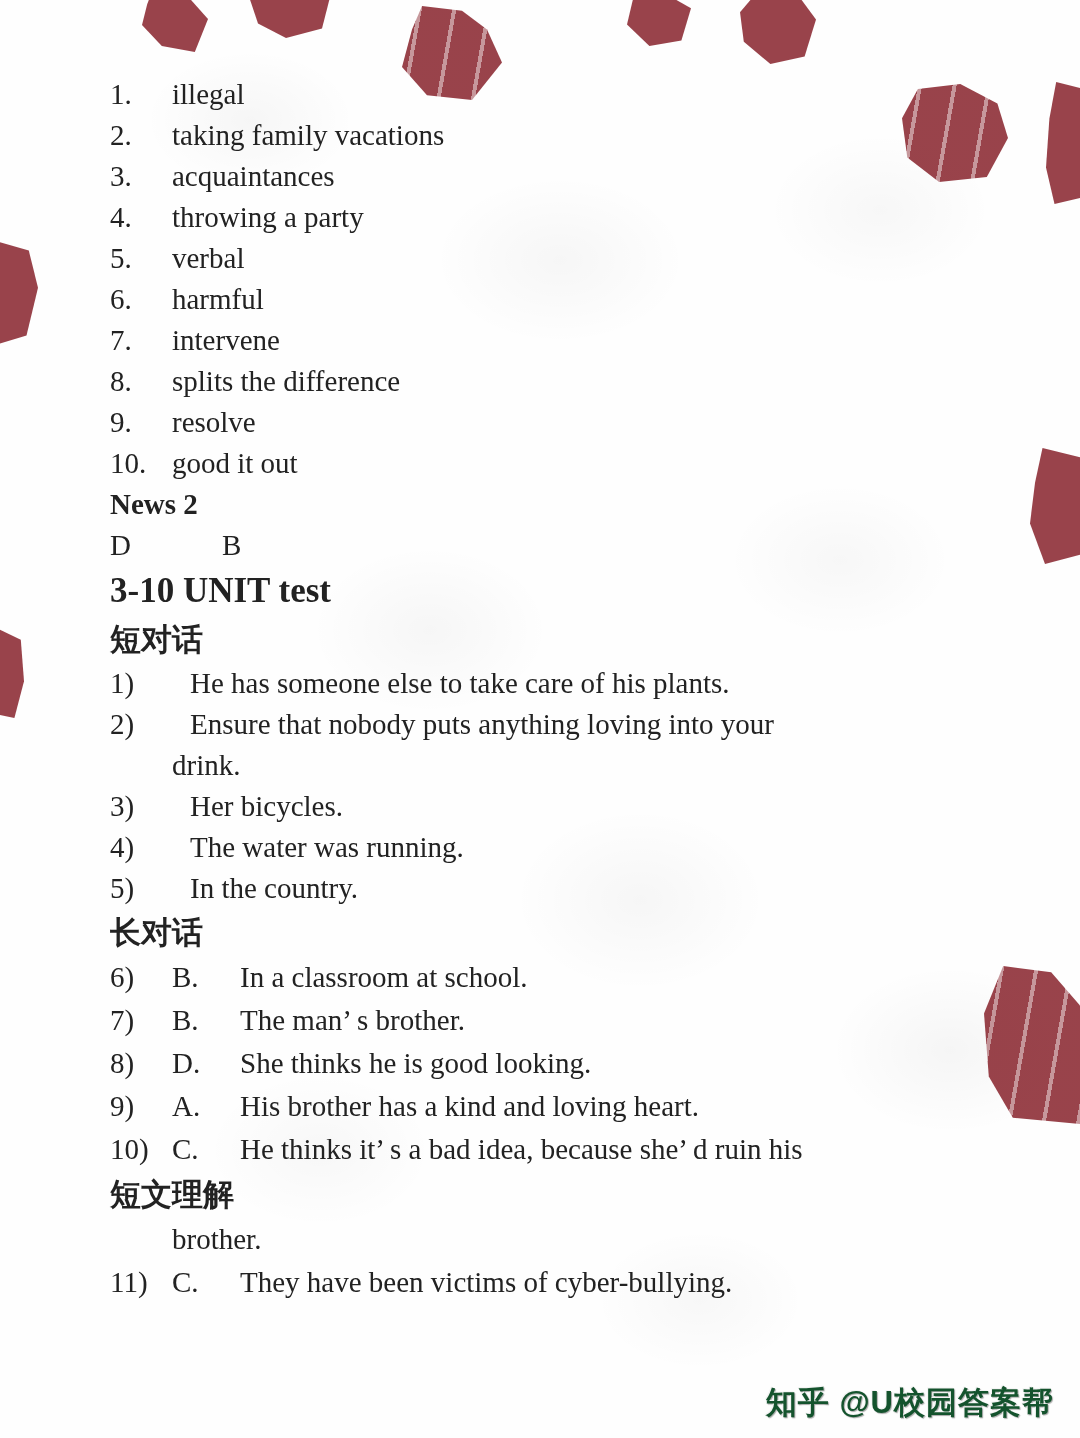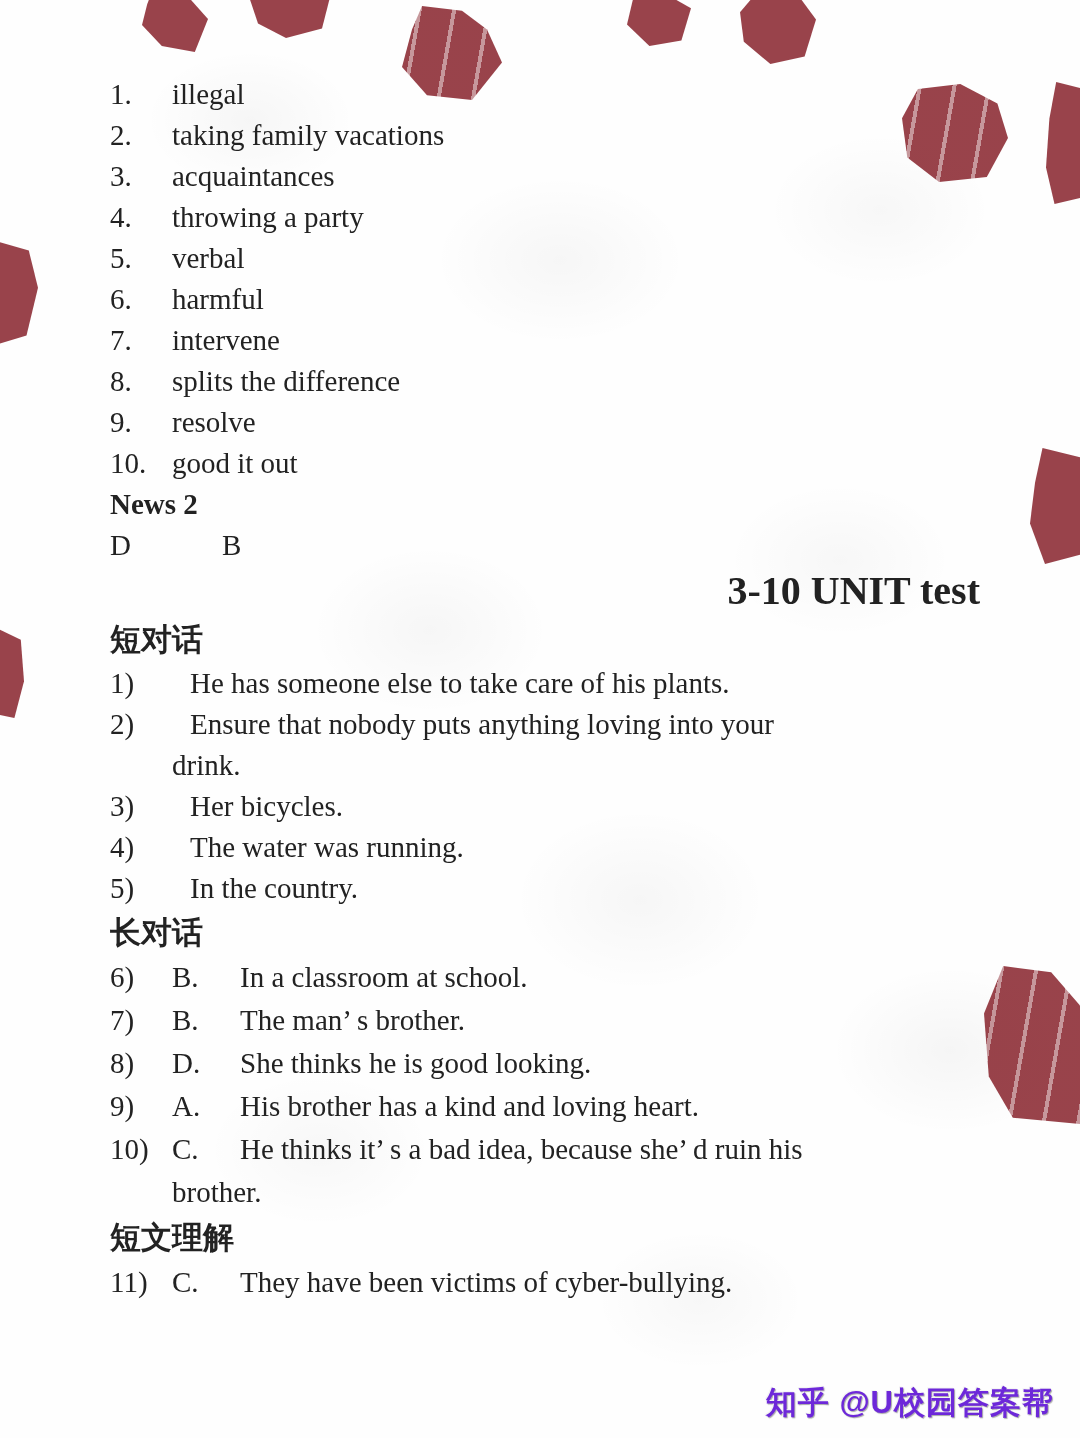--- a/index.html
+++ b/index.html
@@ -49,21 +49,21 @@
     line-height:41px;
   }
   .row{position:relative;padding-left:62px;}
   .row .num{position:absolute;left:0;top:0;}
   .row.sd{text-indent:18px;}
   .row.sd .num{text-indent:0;}
   .letter{display:inline-block;width:68px;text-indent:0;}
   .ld{line-height:43px;}
   .ld .num{line-height:43px;}
   .answers .ans{display:inline-block;width:112px;}
-  .unit-heading{font-size:40px;font-weight:700;line-height:50px;padding-left:0;text-align:right;}
+  .unit-heading{font-size:35px;font-weight:700;line-height:50px;padding-left:0;}
   .cjk-heading{
     font-family:"Liberation Sans", sans-serif;
     font-weight:700;font-size:31px;line-height:47px;padding-left:0;
   }
   .news-label{font-weight:700;padding-left:0;}
   .wm-credit{
     position:absolute;right:26px;bottom:14px;
     font-family:"Liberation Sans", sans-serif;
     font-size:31px;font-weight:700;
     color:#c2c2c2;
@@ -116,21 +116,21 @@
     <div class="row sd"><span class="num">3)</span><span>Her bicycles.</span></div>
     <div class="row sd"><span class="num">4)</span><span>The water was running.</span></div>
     <div class="row sd"><span class="num">5)</span><span>In the country.</span></div>
 
     <div class="row cjk-heading">长对话</div>
     <div class="row ld"><span class="num">6)</span><span class="letter">B.</span><span>In a classroom at school.</span></div>
     <div class="row ld"><span class="num">7)</span><span class="letter">B.</span><span>The man’ s brother.</span></div>
     <div class="row ld"><span class="num">8)</span><span class="letter">D.</span><span>She thinks he is good looking.</span></div>
     <div class="row ld"><span class="num">9)</span><span class="letter">A.</span><span>His brother has a kind and loving heart.</span></div>
     <div class="row ld"><span class="num">10)</span><span class="letter">C.</span><span>He thinks it’ s a bad idea, because she’ d ruin his</span></div>
+    <div class="row cjk-heading">短文理解</div>
+
     <div class="row ld"><span>brother.</span></div>
-
-    <div class="row cjk-heading">短文理解</div>
     <div class="row ld"><span class="num">11)</span><span class="letter">C.</span><span>They have been victims of cyber-bullying.</span></div>
 
   </div>
 
-  <div class="wm-credit" style="color: #6d28d9;">知乎 @U校园答案帮</div>
+  <div class="wm-credit" style="color: #14532d;">知乎 @U校园答案帮</div>
 </div>
 
 </body></html>

